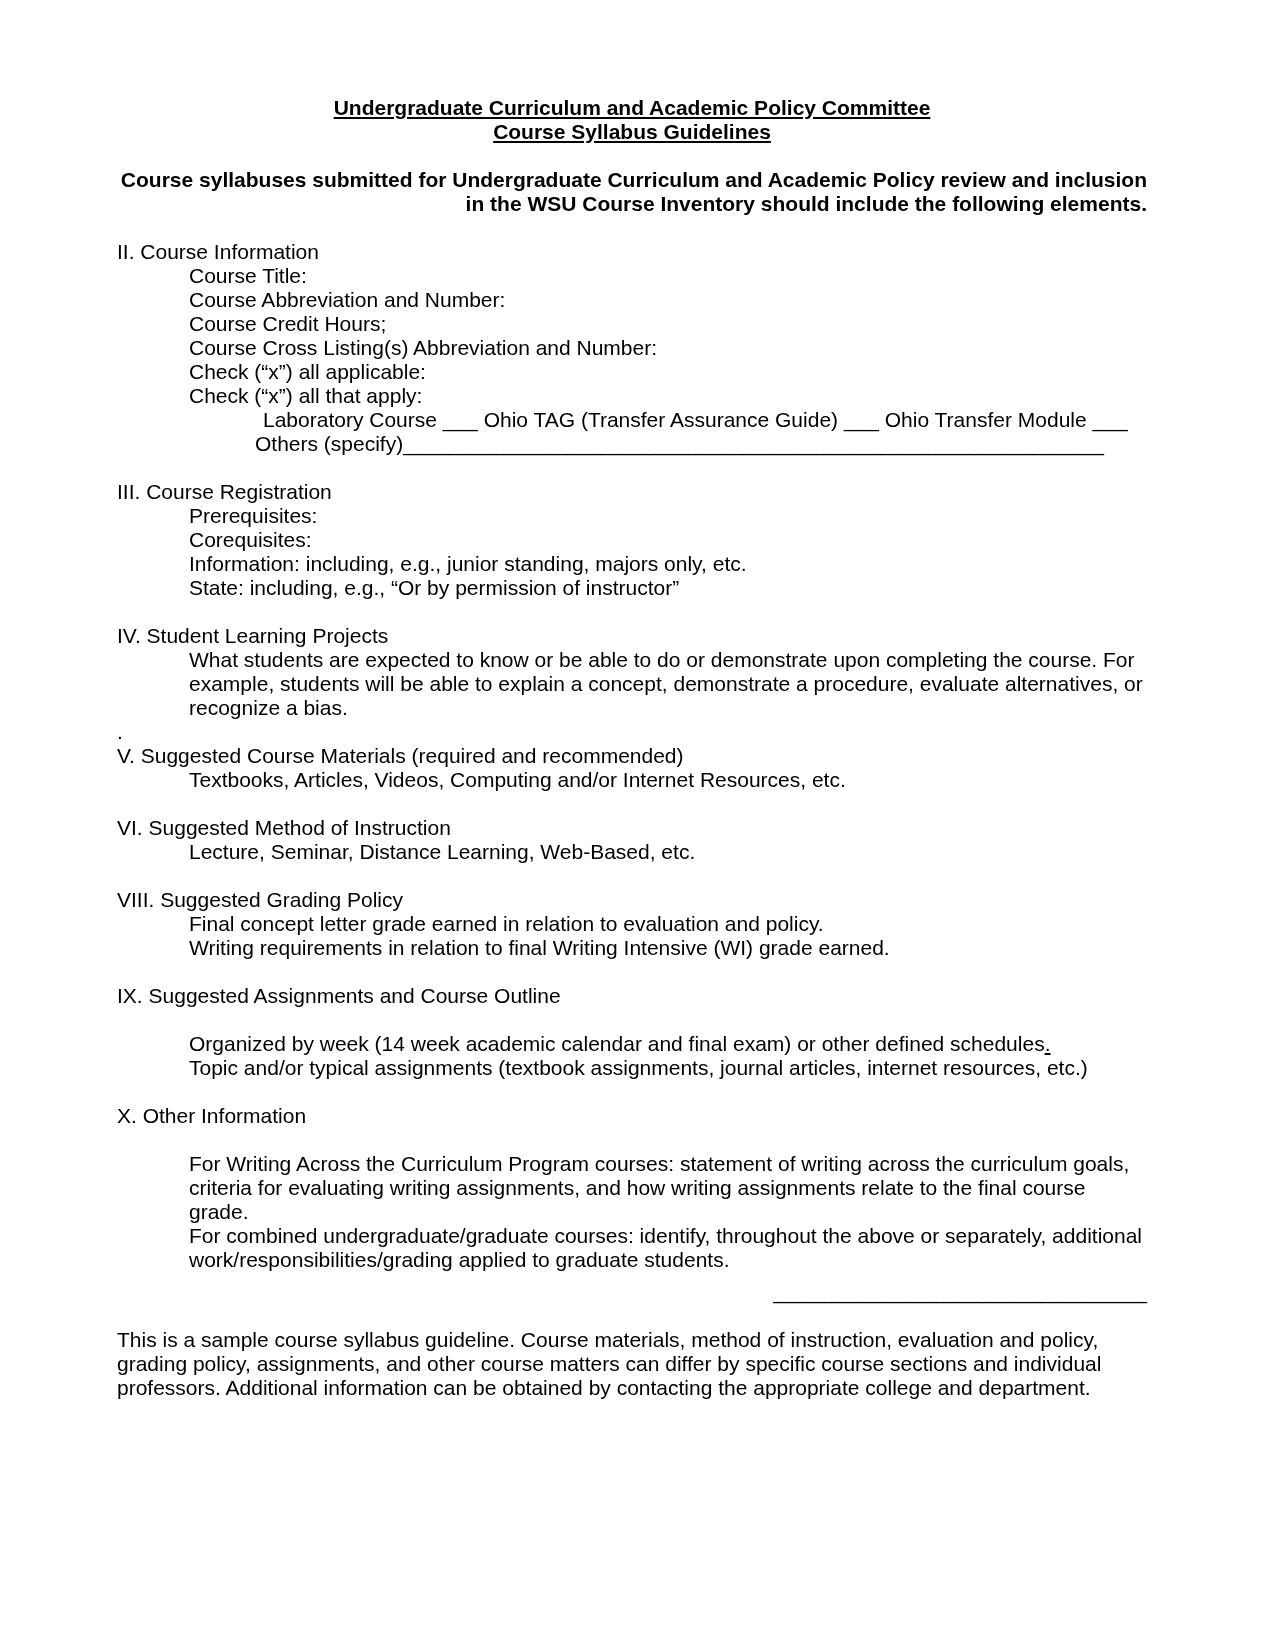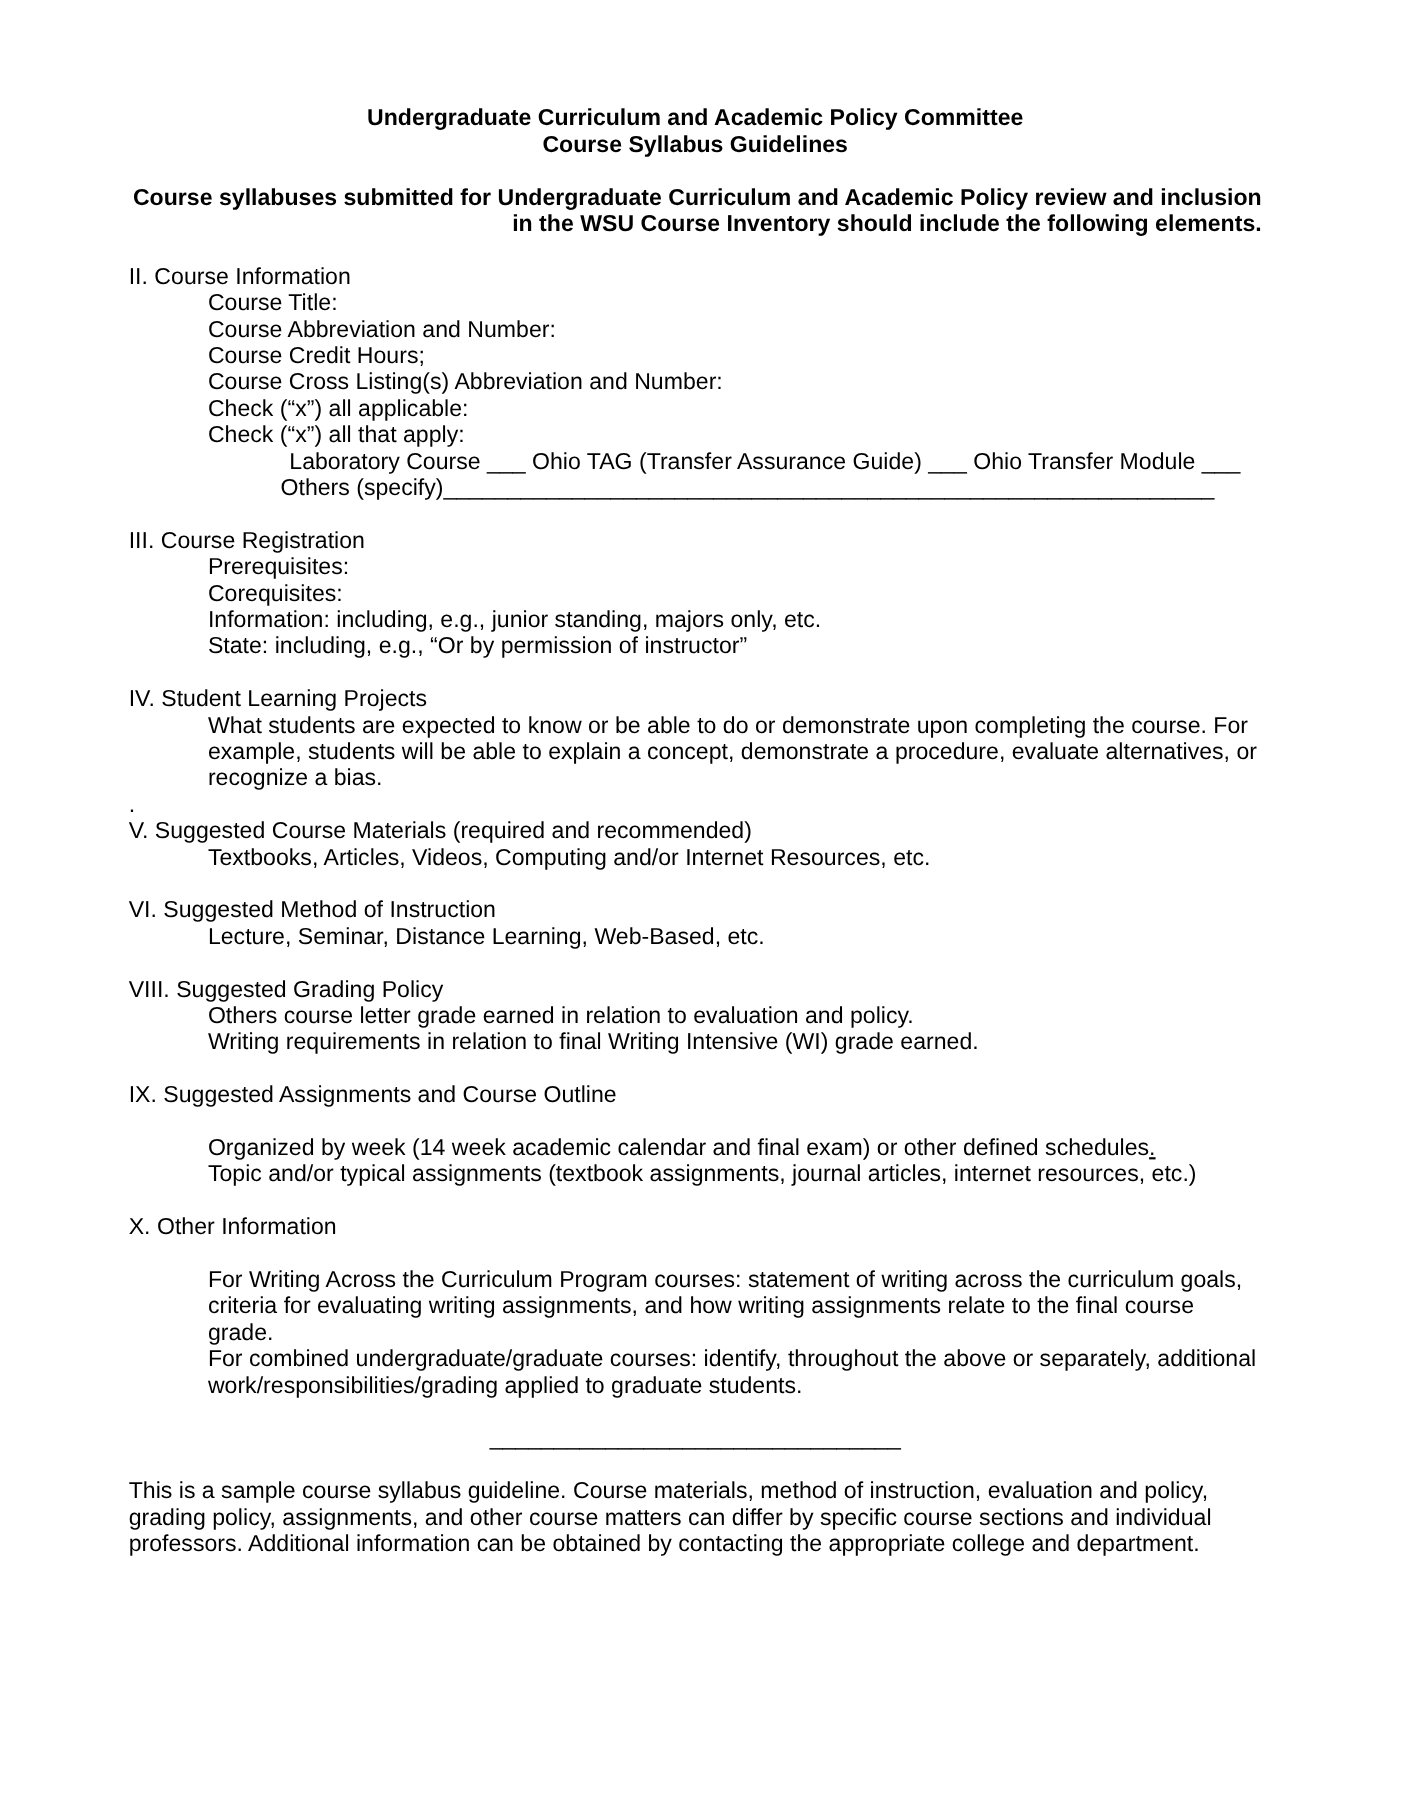--- a/index.html
+++ b/index.html
@@ -14,29 +14,29 @@
     overflow: hidden;
   }
   .page {
     box-sizing: border-box;
     width: 1275px;
     height: 1651px;
     padding: 96px 128px 40px 117px;
   }
   .line { white-space: pre-wrap; min-height: 24px; }
   .doc-title { text-align: center; font-weight: bold; }
-  .doc-title .line { }
+  .doc-title .line { text-decoration: underline; }
   .intro { margin-top: 24px; text-align: right; font-weight: bold; }
   .sections .section { margin-top: 24px; }
   .sections .section.no-gap { margin-top: 0; }
   .ind-d  { margin-left: 14px; }
   .ind-1  { margin-left: 72px; }
   .ind-2  { margin-left: 138px; }
   .ind-2b { margin-left: 146px; }
-  .separator { margin-top: 24px; text-align: center; }
+  .separator { margin-top: 8px; text-align: right; }
   .footer { margin-top: 24px; }
   .u { text-decoration: underline; }
 </style>
 </head>
 <body>
 
 <div class="page">
 
   <div class="doc-title">
     <div class="line">Undergraduate Curriculum and Academic Policy Committee</div>
@@ -72,21 +72,21 @@
       <div class="section no-gap">
         <div class="line">V. Suggested Course Materials (required and recommended)</div>
         <div class="line ind-1">Textbooks, Articles, Videos, Computing and/or Internet Resources, etc.</div>
       </div>
       <div class="section">
         <div class="line">VI. Suggested Method of Instruction</div>
         <div class="line ind-1">Lecture, Seminar, Distance Learning, Web-Based, etc.</div>
       </div>
       <div class="section">
         <div class="line">VIII. Suggested Grading Policy</div>
-        <div class="line ind-1">Others course letter grade earned in relation to evaluation and policy.</div>
+        <div class="line ind-1">Final concept letter grade earned in relation to evaluation and policy.</div>
         <div class="line ind-1">Writing requirements in relation to final Writing Intensive (WI) grade earned.</div>
       </div>
       <div class="section">
         <div class="line">IX. Suggested Assignments and Course Outline</div>
         <div class="line ind-0"></div>
         <div class="line ind-1">Organized by week (14 week academic calendar and final exam) or other defined schedules<span class="u">.</span></div>
         <div class="line ind-1">Topic and/or typical assignments (textbook assignments, journal articles, internet resources, etc.)</div>
       </div>
       <div class="section">
         <div class="line">X. Other Information</div>

